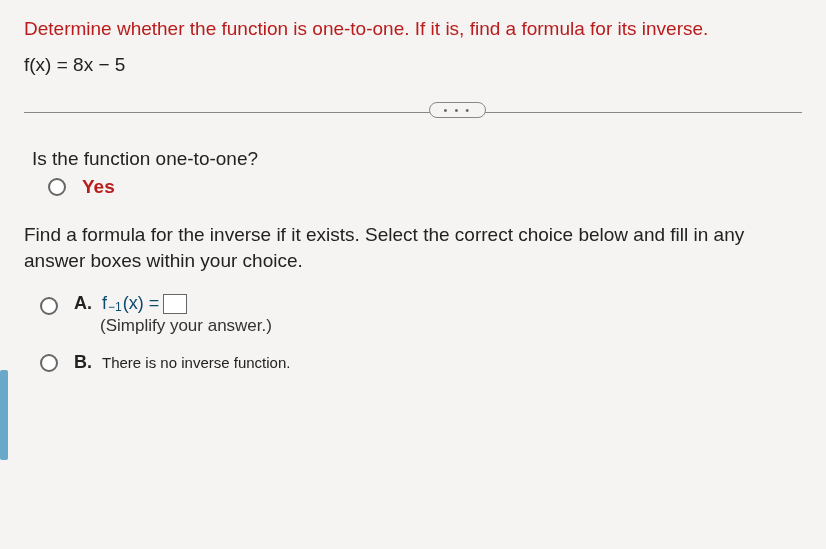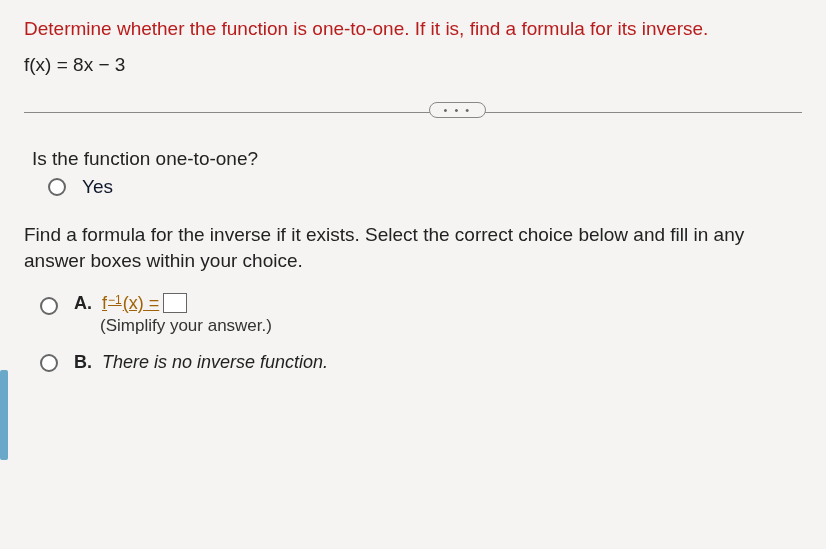--- a/index.html
+++ b/index.html
@@ -71,21 +71,22 @@
       height: 18px;
       border: 2px solid #666;
       border-radius: 50%;
       margin-right: 16px;
       flex-shrink: 0;
       cursor: pointer;
       background: #fff;
     }
     .option-label {
       font-size: 19px;
-      color: #0f172a;
+      color: #b91c1c;
+      font-weight: bold;
     }
     .question-2 {
       margin-top: 24px;
       margin-left: 0;
     }
     .q2-title {
       font-size: 19px;
       line-height: 1.35;
       margin-bottom: 20px;
       color: #222;
@@ -109,24 +110,23 @@
       align-items: baseline;
     }
     .option-letter {
       font-size: 18px;
       font-weight: bold;
       margin-right: 10px;
       color: #222;
     }
     .inverse-formula {
       font-size: 18px;
-      color: #a16207;
+      color: #0c4a6e;
       display: inline-flex;
-      align-items: flex-start;
-      text-decoration: underline;
+      align-items: flex-end;
     }
     .sup {
       font-size: 12px;
       vertical-align: super;
       padding: 0 1px;
     }
     .answer-box {
       display: inline-block;
       width: 24px;
       height: 20px;
@@ -143,39 +143,38 @@
     }
     .option-b {
       display: flex;
       align-items: center;
       margin-left: 16px;
     }
     .option-b .option-letter {
       margin-right: 10px;
     }
     .option-b-text {
-      font-size: 18px;
-      color: #222;
-      font-style: italic;
+      font-size: 15px;
+      color: #222;
     }
     .side-scroll {
       position: absolute;
       left: 0;
       top: 370px;
       width: 8px;
       height: 90px;
       background: #6aa8c9;
       border-radius: 2px;
     }
   </style>
 </head>
 <body>
 
 <div class="prompt">Determine whether the function is one-to-one. If it is, find a formula for its inverse.</div>
-<div class="formula">f(x) = 8x − 3</div>
+<div class="formula">f(x) = 8x − 5</div>
 
 <div class="divider-row">
   <hr class="divider-line">
   <div class="dots-pill">• • •</div>
 </div>
 
 <div class="question-1">
   <div class="q1-title">Is the function one-to-one?</div>
   <div class="option-row">
     <div class="radio"></div>

